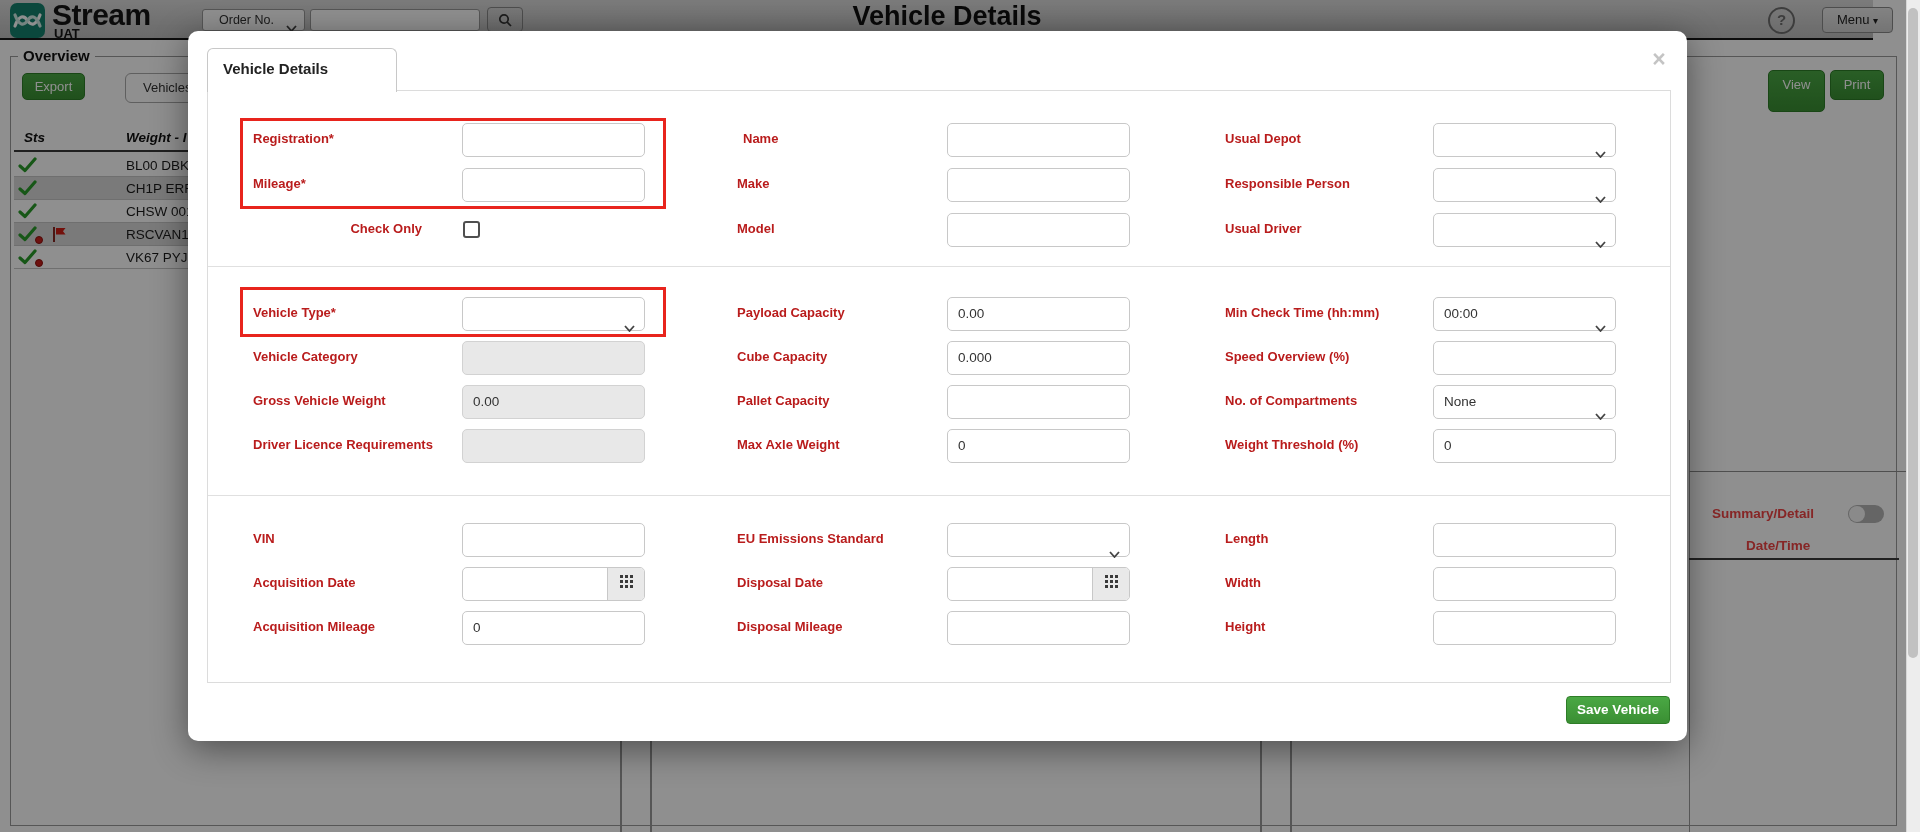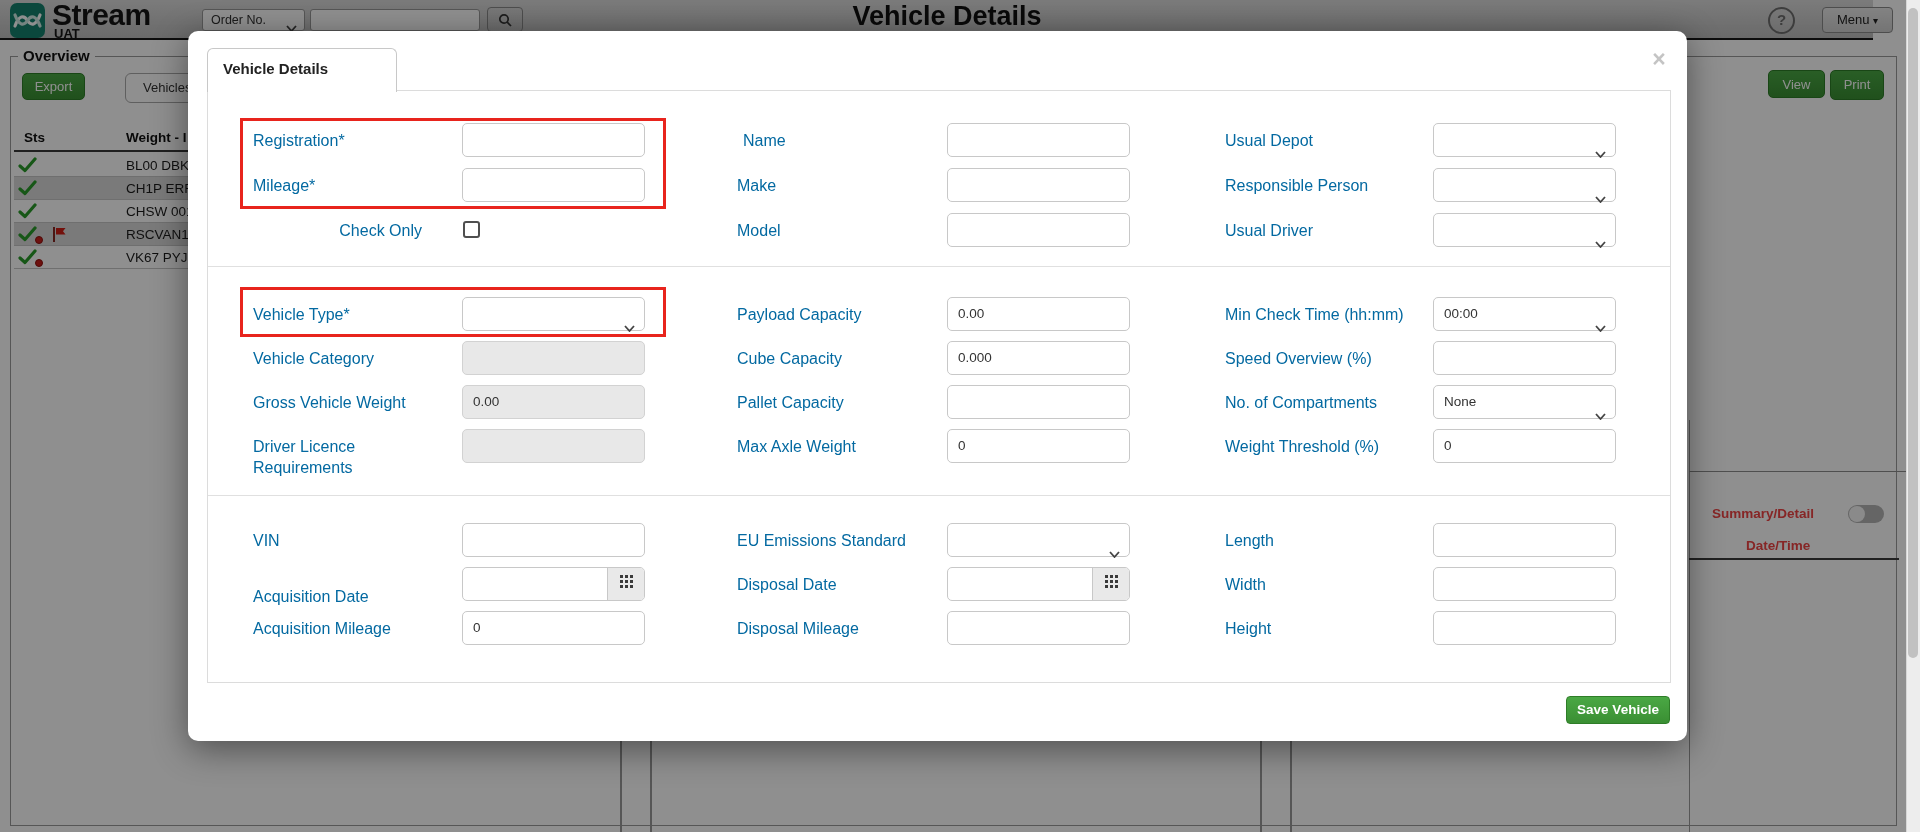--- a/index.html
+++ b/index.html
@@ -7,49 +7,49 @@
   .stage { position:relative; width:1920px; height:832px; overflow:hidden; background:#fff; }
 
   
   .page { position:absolute; inset:0; z-index:0; background:#fff; }
   .topbar { position:absolute; left:0; top:0; width:1873px; height:40px;
             background:linear-gradient(#dcdcdc,#bdbdbd); border-bottom:2px solid #161616; }
   .logo-box { position:absolute; left:10px; top:3px; width:35px; height:35px; border-radius:7px; background:#15806d; }
   .brand { position:absolute; left:52px; top:-2px; font-size:30px; font-weight:bold; color:#141414; letter-spacing:-0.5px; }
   .env { position:absolute; left:54px; top:26px; font-size:13px; font-weight:bold; color:#141414; }
   .hdr-select { position:absolute; left:202px; top:9px; width:103px; height:22px; background:#fff; border:1px solid #999;
-                border-radius:3px; font-size:12.5px; color:#333; line-height:20px; padding-left:8px; }
+                border-radius:3px; font-size:12.5px; color:#333; line-height:20px; padding-left:16px; }
   .hdr-select .chev { position:absolute; right:7px; top:8px; }
   .hdr-input { position:absolute; left:310px; top:9px; width:170px; height:22px; background:#fff; border:1px solid #999; border-radius:3px; }
   .hdr-search-btn { position:absolute; left:487px; top:7px; width:36px; height:25px; background:linear-gradient(#d6d6d6,#bfbfbf);
                     border:1px solid #8a8a8a; border-radius:4px; display:flex; align-items:center; justify-content:center; }
   .page-title { position:absolute; left:747px; top:1px; width:400px; text-align:center; font-size:27px; font-weight:600; color:#111; }
   .help-circle { position:absolute; left:1768px; top:7px; width:27px; height:27px; border:2.5px solid #6e6e6e; border-radius:50%;
                  color:#6e6e6e; font-size:15px; font-weight:bold; text-align:center; line-height:22px; }
   .menu-btn { position:absolute; left:1822px; top:7px; width:71px; height:26px; background:linear-gradient(#e9e9e9,#cfcfcf);
               border:1px solid #8a8a8a; border-radius:4px; font-size:13px; color:#222; text-align:center; line-height:24px; }
   .menu-btn .caret { font-size:10px; }
 
   .fieldset { position:absolute; left:10px; top:56px; width:1887px; height:770px; border:1px solid #9a9a9a; }
   .legend { position:absolute; left:18px; top:47px; background:#fff; padding:0 5px; font-size:15px; font-weight:bold; color:#111; }
   .green-btn { background:linear-gradient(#4aa844,#3a8f33); border:1px solid #2e7d28; border-radius:5px;
                color:#fff; text-align:center; }
   .export-btn { position:absolute; left:22px; top:73px; width:63px; height:27px; font-size:13px; line-height:25px; }
   .vehicles-filter { position:absolute; left:125px; top:73px; width:95px; height:30px; background:#fff; border:1px solid #aaa;
                      border-radius:6px; font-size:13px; color:#333; line-height:28px; padding-left:17px; }
-  .th { position:absolute; top:130px; font-size:13.5px; font-weight:bold; color:#111; }
+  .th { position:absolute; top:130px; font-size:13.5px; font-weight:bold; color:#111;font-style:italic; }
   .table-underline { position:absolute; left:14px; top:150px; width:490px; height:2px; background:#3a3a3a; }
   .vrow { position:absolute; left:14px; width:490px; height:23px; border-bottom:1px solid #c6c6c6; }
   .vrow.alt { background:#d9d9d9; }
   .vrow .rowicon { position:absolute; left:4px; top:3px; }
   .vrow .badge { position:absolute; left:21px; top:13px; width:8px; height:8px; border-radius:50%; background:#c41f1c; border:1px solid #8e120f; }
   .vrow .flagicon { position:absolute; left:38px; top:3px; }
   .vrow .vtxt { position:absolute; left:112px; top:4px; font-size:13.5px; color:#1c1c1c; }
 
-  .view-btn  { position:absolute; left:1768px; top:70px; width:57px; height:28px; font-size:13px; line-height:28px; }
+  .view-btn  { position:absolute; left:1768px; top:70px; width:57px; height:42px; font-size:13px; line-height:28px; }
   .print-btn { position:absolute; left:1830px; top:70px; width:54px; height:30px; font-size:13px; line-height:28px; }
 
   .vline { position:absolute; width:2px; background:#9a9a9a; }
   .hline { position:absolute; height:1px; background:#8d8d8d; }
   .rp-label { position:absolute; font-size:13.5px; font-weight:bold; color:#ef4444; }
   .toggle { position:absolute; left:1848px; top:505px; width:36px; height:18px; border-radius:9px; background:#b5b5b5; }
   .toggle .knob { position:absolute; left:1px; top:1px; width:16px; height:16px; border-radius:50%; background:#f6f6f6; }
   .datetime-rule { position:absolute; left:1689px; top:558px; width:210px; height:2px; background:#3c3c3c; }
 
   
@@ -63,21 +63,21 @@
   .modal { position:absolute; left:188px; top:31px; width:1499px; height:710px; background:#fff; border-radius:10px;
            box-shadow:0 8px 35px rgba(0,0,0,0.45); z-index:100; }
   .tabs { position:absolute; left:19px; top:17px; display:flex; gap:2px; }
   .tab { height:42px; width:196px; background:#f2f2f2; border:1px solid #c8c8c8; border-radius:6px 6px 0 0;
          font-size:15px; color:#222; line-height:40px; padding-left:15px; }
   .tab.active { height:44px; width:190px; background:#fff; border-bottom:none; font-weight:bold; z-index:3; position:relative; }
   .modal-close { position:absolute; left:1458px; top:16px; width:26px; height:26px; color:#c4c4c4; font-size:23px;
                  font-weight:bold; text-align:center; line-height:24px; }
   .tabpanel { position:absolute; left:19px; top:59px; width:1464px; height:593px; border:1px solid #dcdcdc; background:#fff; }
   .formline { position:absolute; left:20px; width:1462px; height:1px; background:#e0e0e0; }
-  .flabel { position:absolute; font-size:16px; font-weight:normal; color:#0369a1; line-height:1.3; }
+  .flabel { position:absolute; font-size:13px; font-weight:bold; color:#b91c1c; line-height:1.3; }
   .finput, .fselect, .fdate { position:absolute; width:183px; height:34px; background:#fff; border:1px solid #c8c8c8;
             border-radius:5px; font-size:13.5px; color:#333; line-height:32px; padding-left:10px; }
   .finput.disabled { background:#e8e8e8; border-color:#d2d2d2; }
   .fselect .chev { position:absolute; right:9px; top:14px; }
   .fdate { padding-left:0; }
   .fdate .dval { position:absolute; left:10px; top:0; line-height:32px; }
   .fdate .dbtn { position:absolute; right:0; top:0; width:37px; height:32px; background:#e9e9e9; border-left:1px solid #c8c8c8;
                  border-radius:0 4px 4px 0; display:flex; align-items:center; justify-content:center; }
   .fcheckbox { position:absolute; width:17px; height:17px; background:#fff; border:2px solid #4f4f4f; border-radius:3px; }
   .red-box { position:absolute; border:3px solid #e8241d; }
@@ -250,21 +250,21 @@
         <div class="flabel" style="left: 1037px; top: 318px; width: 215px;">Speed Overview (%)</div>
         <div class="finput" style="left: 1245px; top: 310px;"></div>
         <div class="flabel" style="left: 1037px; top: 362px; width: 215px;">No. of Compartments</div>
         <div class="fselect" style="left: 1245px; top: 354px;"><span>None</span><span class="chev"><svg width="11" height="7">
               <polyline points="1,1 5.5,6 10,1" fill="none" stroke="#444" stroke-width="1.8"></polyline>
             </svg></span></div>
         <div class="flabel" style="left: 1037px; top: 406px; width: 215px;">Weight Threshold (%)</div>
         <div class="finput" style="left: 1245px; top: 398px;">0</div>
         <div class="flabel" style="left: 65px; top: 500px; width: 185px;">VIN</div>
         <div class="finput" style="left: 274px; top: 492px;"></div>
-        <div class="flabel" style="left: 65px; top: 544px; width: 185px; margin-top: 12px;">Acquisition Date</div>
+        <div class="flabel" style="left: 65px; top: 544px; width: 185px;">Acquisition Date</div>
         <div class="fdate" style="left: 274px; top: 536px;">
           <span class="dval"></span>
           <span class="dbtn">
             <span><svg width="13" height="13" viewBox="0 0 13 13">
                 <rect x="0" y="0" width="3" height="3" fill="#3a3a3a"></rect>
                 <rect x="5" y="0" width="3" height="3" fill="#3a3a3a"></rect>
                 <rect x="10" y="0" width="3" height="3" fill="#3a3a3a"></rect>
                 <rect x="0" y="5" width="3" height="3" fill="#3a3a3a"></rect>
                 <rect x="5" y="5" width="3" height="3" fill="#3a3a3a"></rect>
                 <rect x="10" y="5" width="3" height="3" fill="#3a3a3a"></rect>

